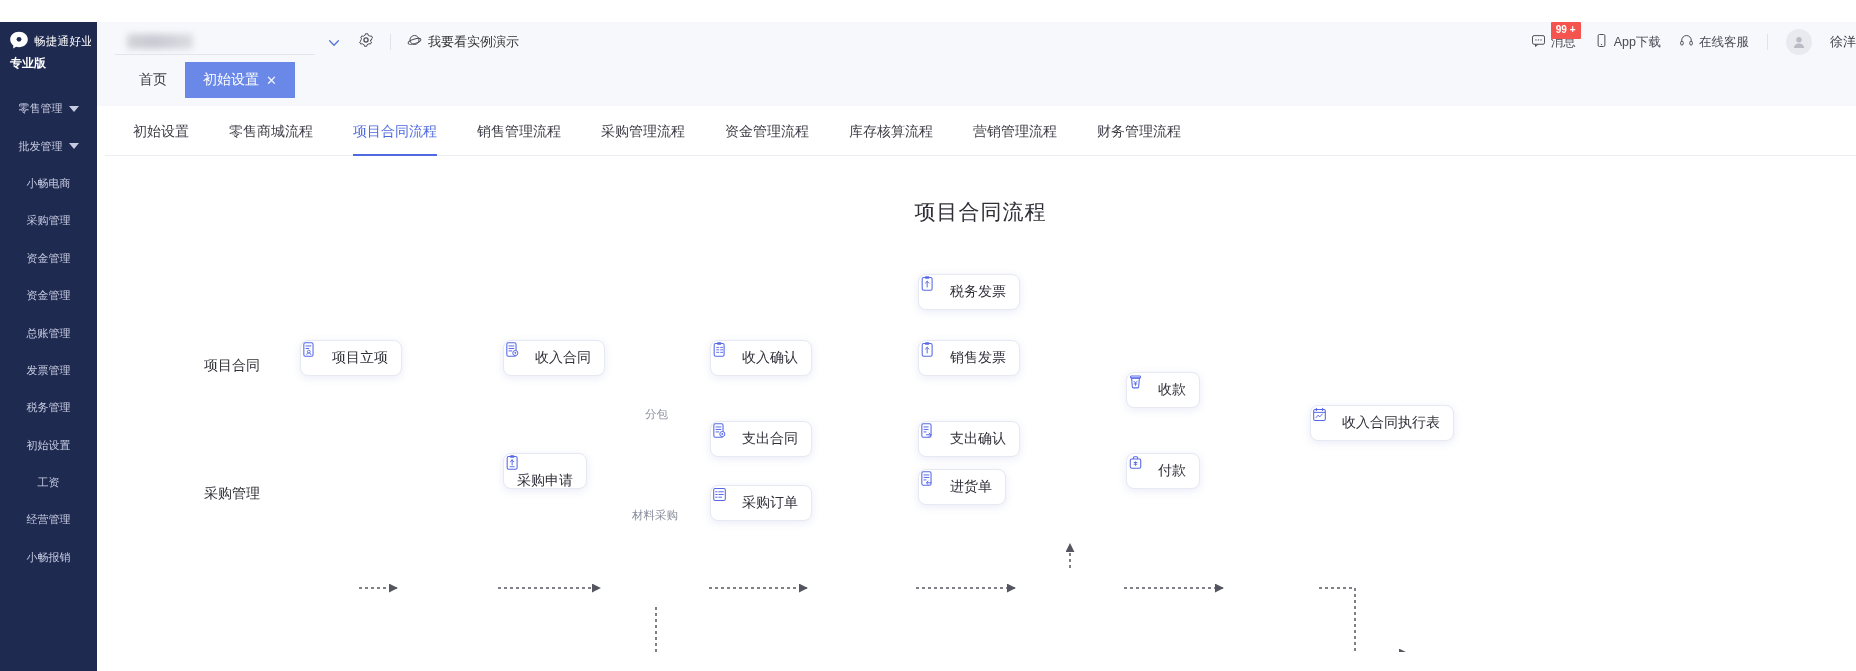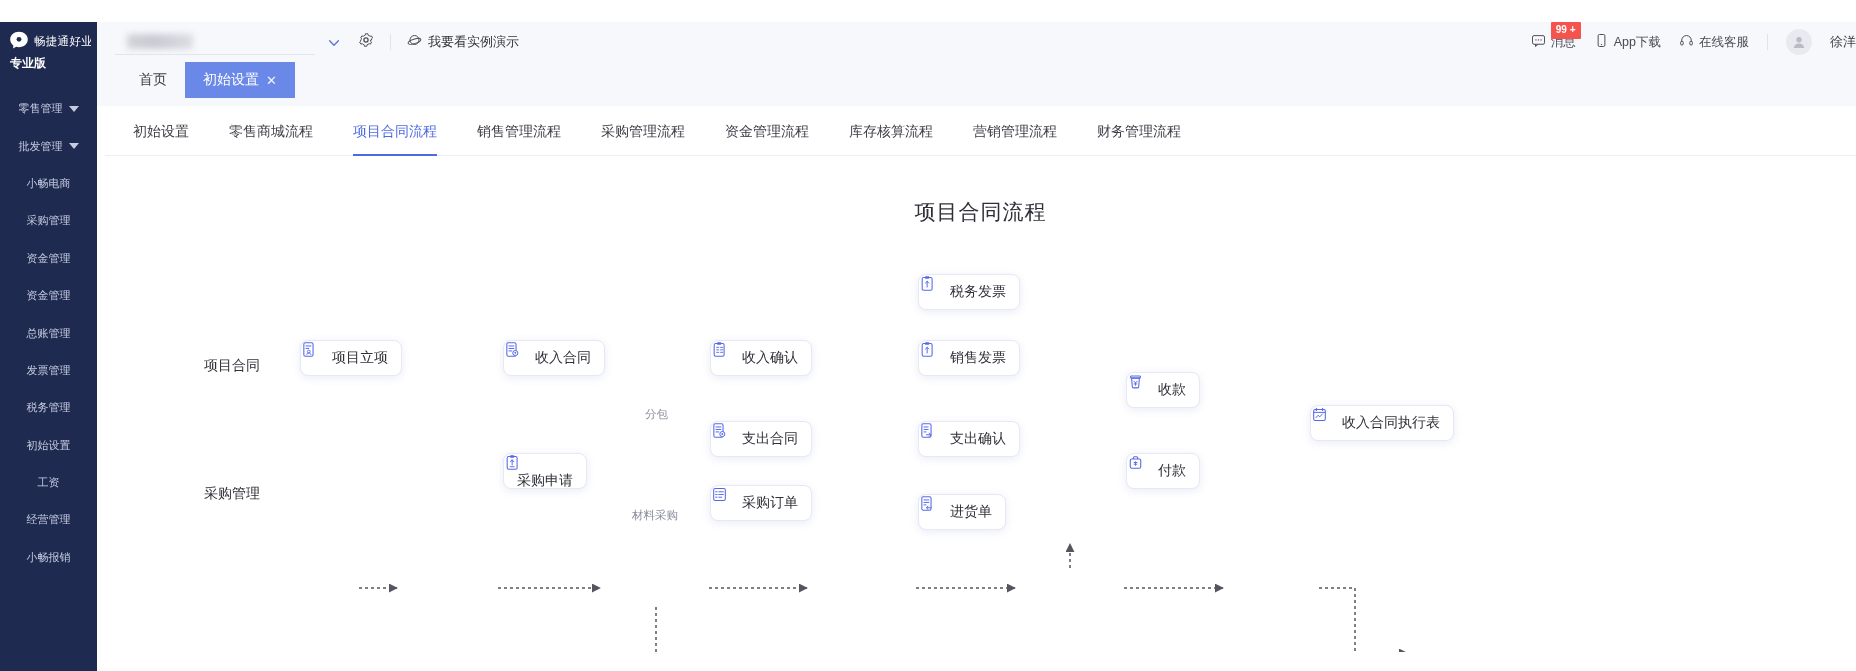--- a/index.html
+++ b/index.html
@@ -451,21 +451,21 @@
         <div class="node" style="left: 813px; top: 189px;">
           <span class="ni">
             <svg viewBox="0 0 24 24" width="17" height="17">
               <rect x="4" y="2.5" width="13" height="19" rx="2" fill="none" stroke="#5668e8" stroke-width="1.5"></rect>
               <path d="M7 7h6M7 10.5h6M7 14h3" stroke="#5668e8" stroke-width="1.4" stroke-linecap="round"></path>
               <path d="M10.5 18h6M14.4 15.6l2.4 2.4-2.4 2.4" fill="none" stroke="#5668e8" stroke-width="1.4" stroke-linecap="round" stroke-linejoin="round"></path>
             </svg>
           </span>
           <span>支出确认</span>
         </div>
-        <div class="node" style="left: 813px; top: 262px; text-align: center;">
+        <div class="node" style="left: 813px; top: 237px; text-align: center;">
           <span class="ni">
             <svg viewBox="0 0 24 24" width="17" height="17">
               <rect x="4" y="2.5" width="13" height="19" rx="2" fill="none" stroke="#5668e8" stroke-width="1.5"></rect>
               <path d="M7 7h7M7 10.5h7M7 14h3" stroke="#5668e8" stroke-width="1.4" stroke-linecap="round"></path>
               <path d="M17 18h-6M12.8 15.6L10.4 18l2.4 2.4" fill="none" stroke="#5668e8" stroke-width="1.4" stroke-linecap="round" stroke-linejoin="round"></path>
             </svg>
           </span>
           <span>进货单</span>
         </div>
         <div class="node" style="left: 1021px; top: 221px;">

